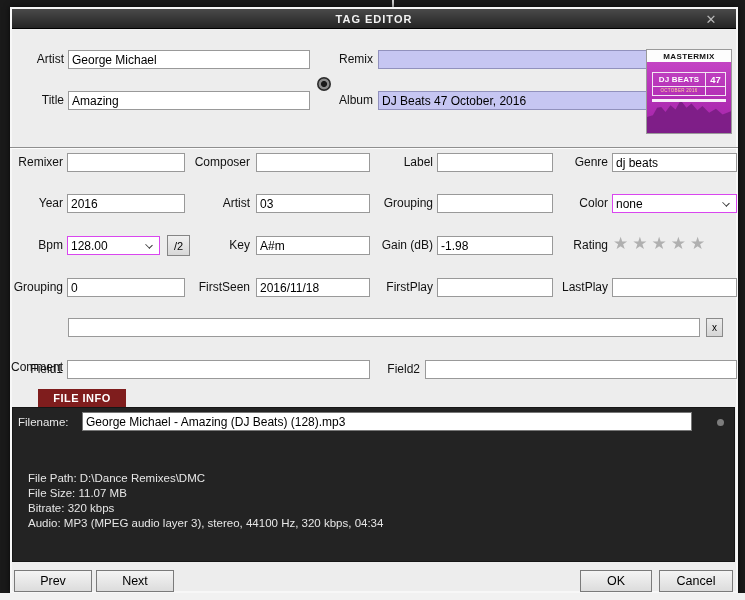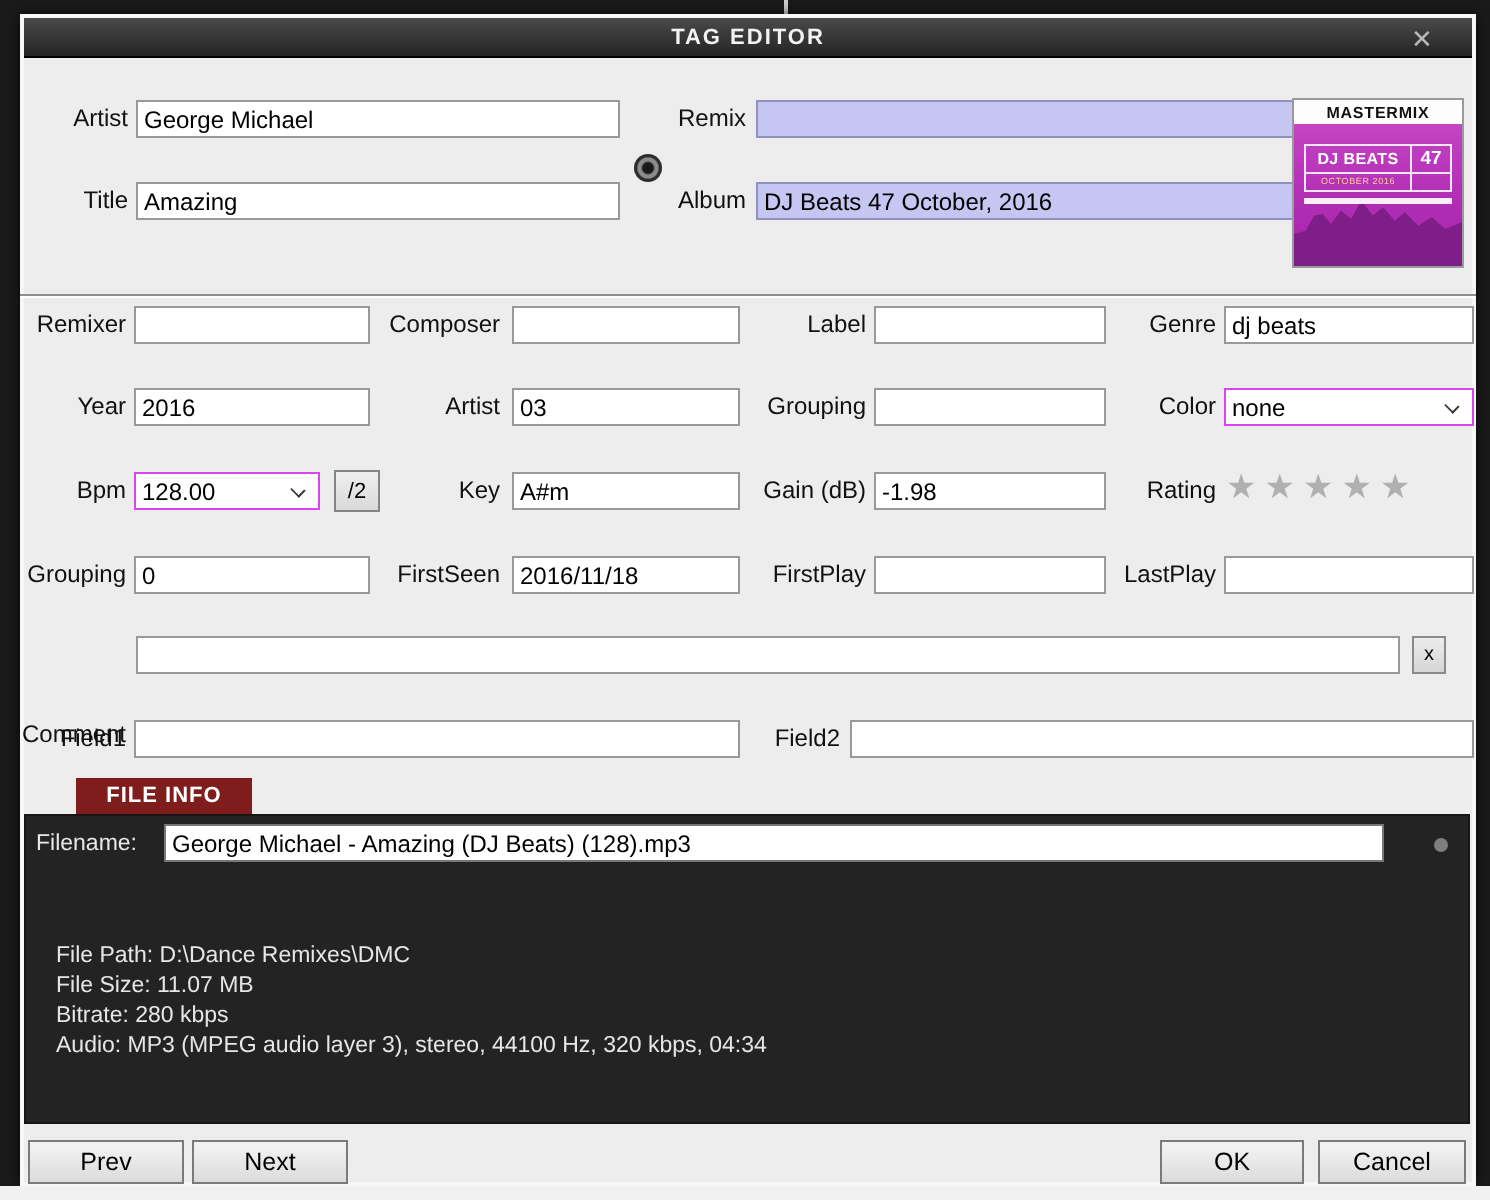--- a/index.html
+++ b/index.html
@@ -174,21 +174,21 @@
   <input class="inp" style="left: 425px; top: 360px; width: 312px;" value="">
 
   <div class="tab">FILE INFO</div>
   <div class="dark-panel"></div>
   <span class="filename-lbl">Filename:</span>
   <input class="filename-inp" value="George Michael - Amazing (DJ Beats) (128).mp3" style="">
   <div class="fn-dot"></div>
 
   <div class="detail-line" style="top:471px;">File Path: D:\Dance Remixes\DMC</div>
   <div class="detail-line" style="top:486px;">File Size: 11.07 MB</div>
-  <div class="detail-line" style="top:501px;">Bitrate: 280 kbps</div>
+  <div class="detail-line" style="top:501px;">Bitrate: 320 kbps</div>
   <div class="detail-line" style="top:516px;">Audio: MP3 (MPEG audio layer 3), stereo, 44100 Hz, 320 kbps, 04:34</div>
 
   <button class="btn" style="left:14px; top:570px; width:78px;">Prev</button>
   <button class="btn" style="left:96px; top:570px; width:78px;">Next</button>
   <button class="btn" style="left:580px; top:570px; width:72px;">OK</button>
   <button class="btn" style="left:659px; top:570px; width:74px;">Cancel</button>
 
   <div class="bottom-strip">
     
     

